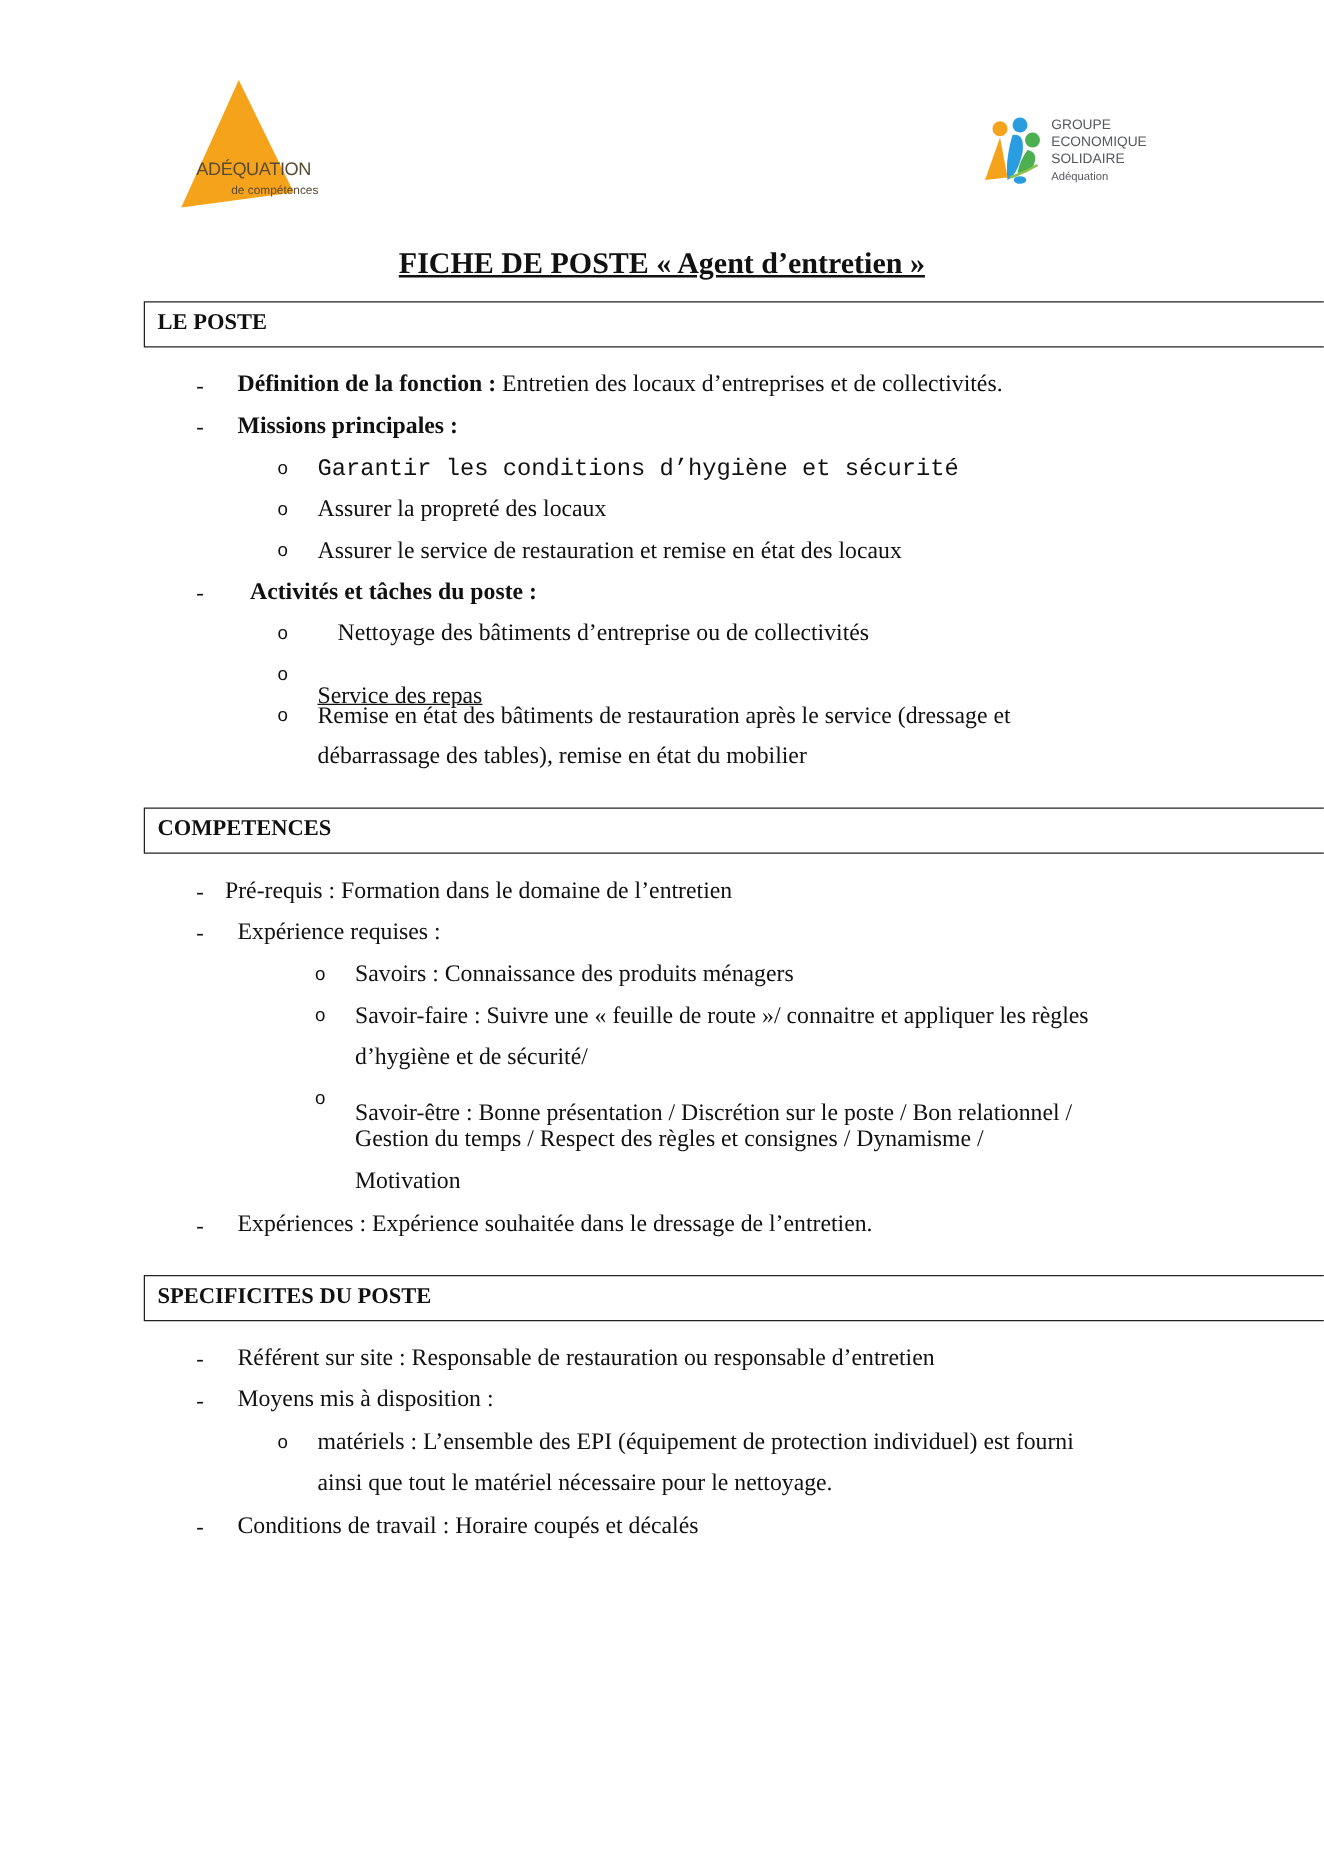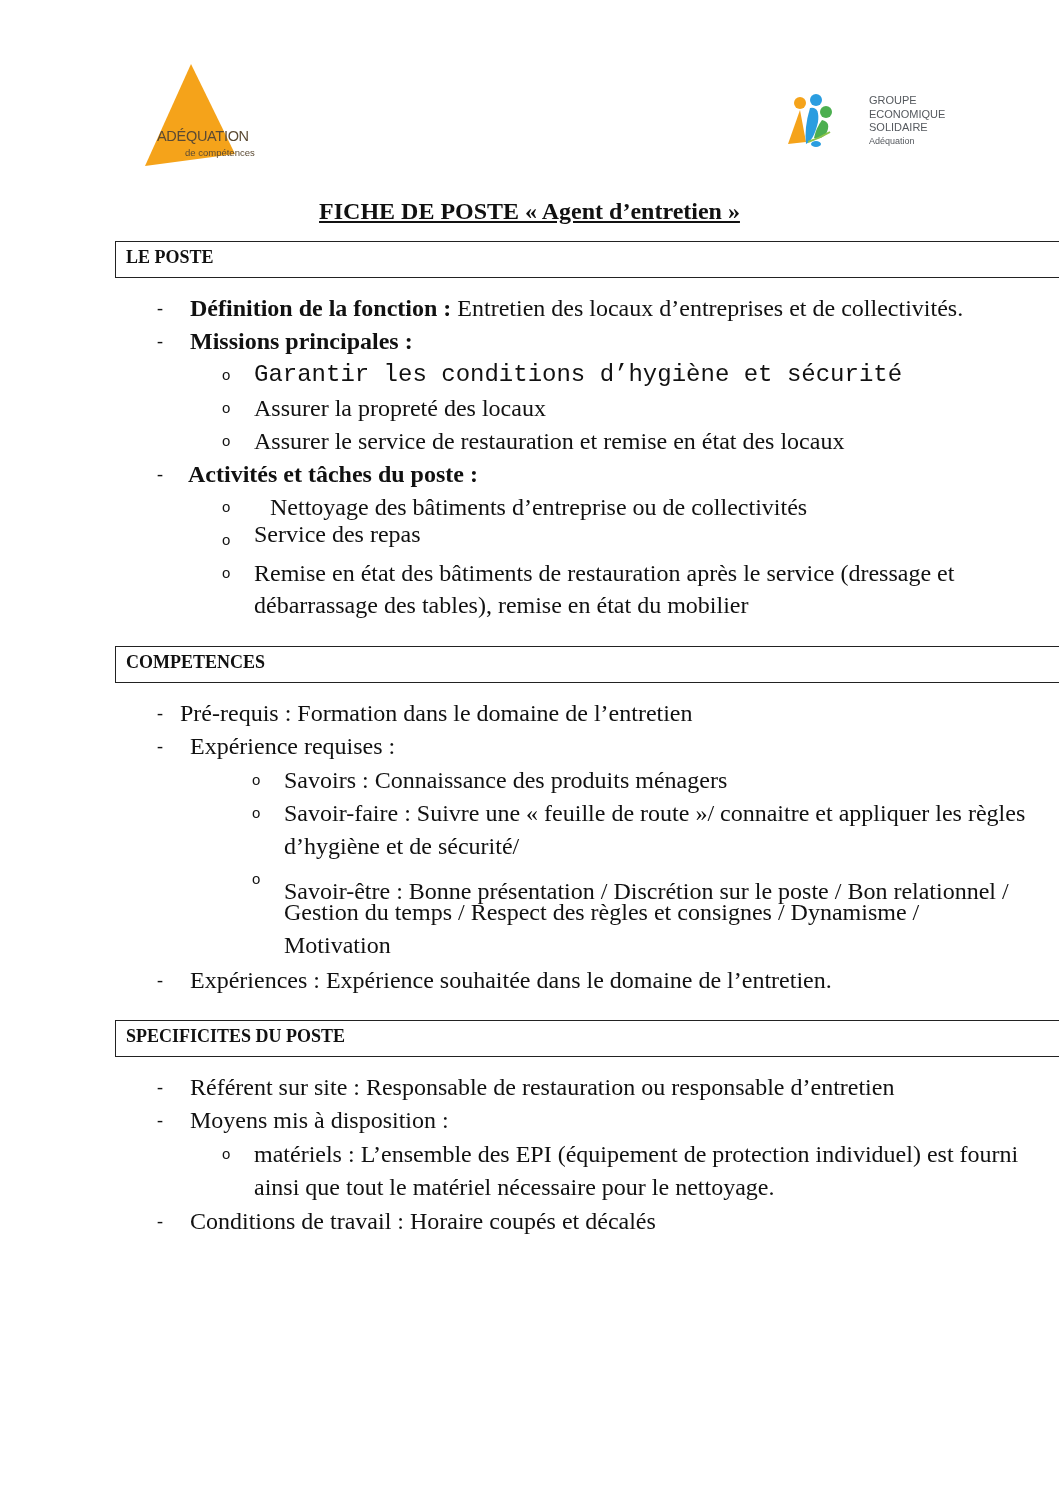--- a/index.html
+++ b/index.html
@@ -18,37 +18,37 @@
   .logo-left .sub {
     position: absolute; left: 42px; top: 85px;
     font-family: "Liberation Sans", "DejaVu Sans", sans-serif;
     font-size: 9.5px; color: #5b4a33;
   }
   .logo-right { position: absolute; left: 786px; top: 92px; width: 150px; height: 60px; }
   .logo-right svg { position: absolute; left: 0; top: 0; }
   .logo-right .lines {
     position: absolute; left: 55px; top: 2px;
     font-family: "Liberation Sans", "DejaVu Sans", sans-serif;
-    color: #55595e; font-size: 11px; line-height: 13.5px; margin-left: 28px;
+    color: #55595e; font-size: 11px; line-height: 13.5px;
   }
   .logo-right .lines .small { font-size: 9px; line-height: 12px; }
 
   .title {
     position: absolute; top: 198px; left: 0; width: 1059px; text-align: center;
     font-weight: bold; font-size: 24px; text-decoration: underline;
   }
   .section-box {
     position: absolute; left: 115px; width: 994px; height: 37px;
     border: 1px solid #222; box-sizing: border-box;
   }
   .section-box span {
     position: absolute; left: 10px; top: 5px; font-weight: bold; font-size: 18px;
   }
   .line {
-    position: absolute; font-size: 24px; white-space: nowrap; line-height: 22px;
+    position: absolute; font-size: 19px; white-space: nowrap; line-height: 22px;
   }
   .dash { position: absolute; font-size: 18px; }
   .circ { position: absolute; font-size: 15px; font-family: "Liberation Sans", "DejaVu Sans", sans-serif; }
   b { font-weight: bold; }
 </style>
 </head>
 <body>
 
 <div class="logo-left">
   <svg width="125" height="110">
@@ -90,26 +90,26 @@
 <div class="line" style="left:190px;top:330px;"><b>Missions principales :</b></div>
 
 <span class="circ" style="left:222px;top:366px;">o</span>
 <div class="line" style="left:254px;top:364px;font-family:Liberation Mono, monospace;">Garantir les conditions d’hygiène et sécurité</div>
 <span class="circ" style="left:222px;top:399px;">o</span>
 <div class="line" style="left:254px;top:397px;">Assurer la propreté des locaux</div>
 <span class="circ" style="left:222px;top:432px;">o</span>
 <div class="line" style="left:254px;top:430px;">Assurer le service de restauration et remise en état des locaux</div>
 
 <span class="dash" style="left:157px;top:464px;">-</span>
-<div class="line" style="left:188px;top:463px;"><b>Activités et tâches du poste :</b></div>
+<div class="line" style="left:200px;top:463px;"><b>Activités et tâches du poste :</b></div>
 
 <span class="circ" style="left:222px;top:498px;">o</span>
 <div class="line" style="left:270px;top:496px;">Nettoyage des bâtiments d’entreprise ou de collectivités</div>
 <span class="circ" style="left:222px;top:531px;">o</span>
-<div class="line" style="left:254px;top:523px;">Service des repas</div>
+<div class="line" style="left:254px;top:546px;text-decoration:underline;">Service des repas</div>
 <span class="circ" style="left:222px;top:564px;">o</span>
 <div class="line" style="left:254px;top:562px;">Remise en état des bâtiments de restauration après le service (dressage et</div>
 <div class="line" style="left:254px;top:594px;">débarrassage des tables), remise en état du mobilier</div>
 
 <div class="section-box" style="top:646px;">
   <span>COMPETENCES</span>
 </div>
 
 <span class="dash" style="left:157px;top:703px;">-</span>
 <div class="line" style="left:180px;top:702px;">Pré-requis : Formation dans le domaine de l’entretien</div>
@@ -120,21 +120,21 @@
 <div class="line" style="left:284px;top:769px;">Savoirs : Connaissance des produits ménagers</div>
 <span class="circ" style="left:252px;top:804px;">o</span>
 <div class="line" style="left:284px;top:802px;">Savoir-faire : Suivre une « feuille de route »/ connaitre et appliquer les règles</div>
 <div class="line" style="left:284px;top:835px;">d’hygiène et de sécurité/</div>
 <span class="circ" style="left:252px;top:870px;">o</span>
 <div class="line" style="left:284px;top:868px;margin-top:12px;">Savoir-être : Bonne présentation / Discrétion sur le poste / Bon relationnel /</div>
 <div class="line" style="left:284px;top:901px;">Gestion du temps / Respect des règles et consignes / Dynamisme /</div>
 <div class="line" style="left:284px;top:934px;">Motivation</div>
 
 <span class="dash" style="left:157px;top:970px;">-</span>
-<div class="line" style="left:190px;top:969px;">Expériences : Expérience souhaitée dans le domaine de l’entretien.</div>
+<div class="line" style="left:190px;top:969px;">Expériences : Expérience souhaitée dans le dressage de l’entretien.</div>
 
 <div class="section-box" style="top:1020px;">
   <span>SPECIFICITES DU POSTE</span>
 </div>
 
 <span class="dash" style="left:157px;top:1077px;">-</span>
 <div class="line" style="left:190px;top:1076px;">Référent sur site : Responsable de restauration ou responsable d’entretien</div>
 <span class="dash" style="left:157px;top:1110px;">-</span>
 <div class="line" style="left:190px;top:1109px;">Moyens mis à disposition :</div>
 

